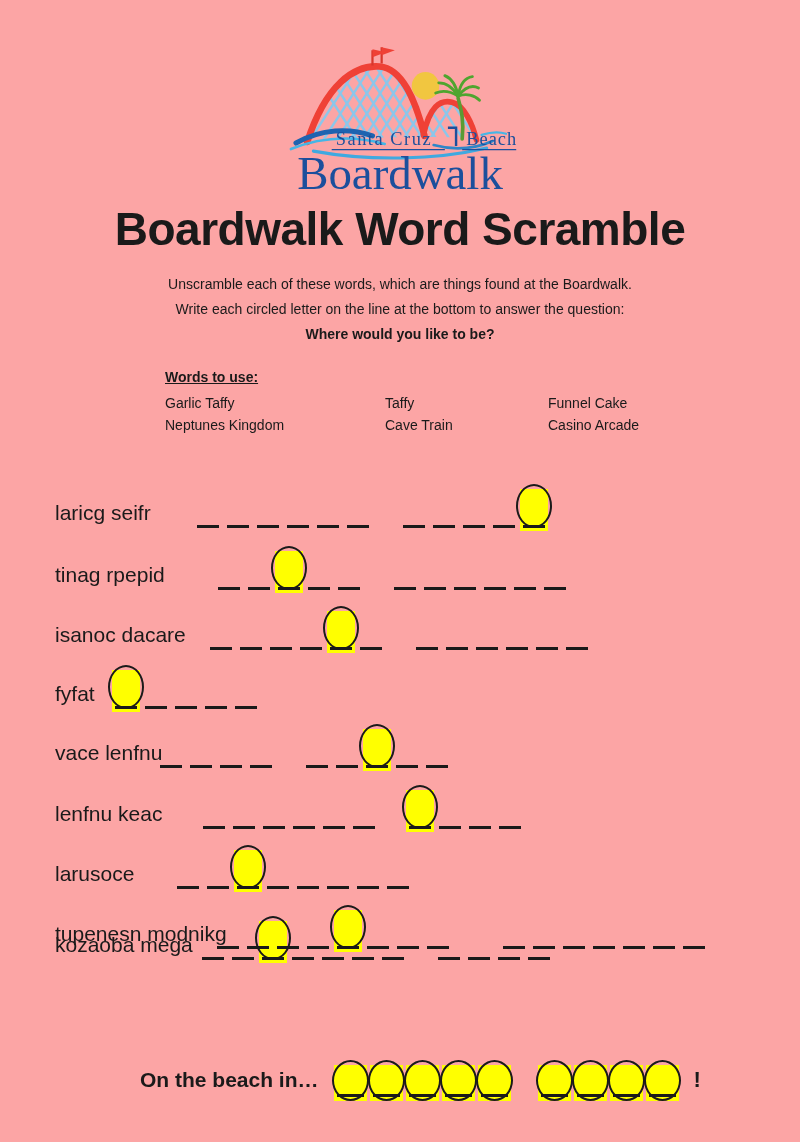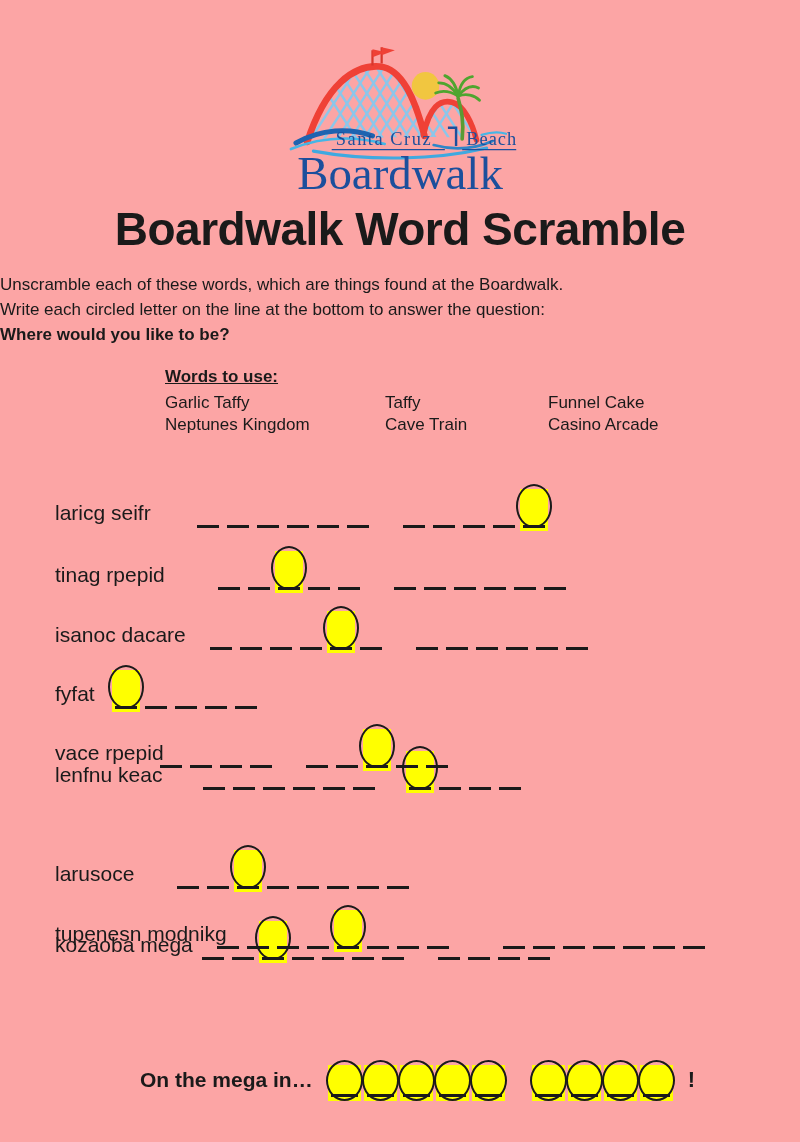--- a/index.html
+++ b/index.html
@@ -13,36 +13,36 @@
   }
   
   .logo{position:absolute;top:40px;left:50%;transform:translateX(-50%);}
   
   .title{
     position:absolute;top:202px;left:0;width:100%;
     text-align:center;font-size:46px;font-weight:bold;letter-spacing:-.5px;
   }
   .instructions{
     position:absolute;top:272px;left:0;width:100%;
-    font-size:17px;line-height:25px;
+    text-align:center;font-size:14px;line-height:25px;
   }
   .instructions .q{font-weight:bold;}
   
-  .wordbank{position:absolute;top:366px;left:165px;font-size:17px;line-height:22.5px;}
+  .wordbank{position:absolute;top:366px;left:165px;font-size:14px;line-height:22.5px;}
   .wb-header{font-weight:bold;text-decoration:underline;margin-bottom:3px;}
   .wb-grid{display:grid;grid-template-columns:220px 163px 190px;}
   
   .puzzle-list{position:absolute;inset:0;border-radius:32px;}
   .puzzle-row{position:absolute;left:55px;right:0;height:42px;}
   .puzzle-row:nth-of-type(1){top:486px;}
   .puzzle-row:nth-of-type(2){top:548px;}
   .puzzle-row:nth-of-type(3){top:608px;}
   .puzzle-row:nth-of-type(4){top:667px;}
   .puzzle-row:nth-of-type(5){top:726px;}
-  .puzzle-row:nth-of-type(6){top:748px;}
+  .puzzle-row:nth-of-type(6){top:787px;}
   .puzzle-row:nth-of-type(7){top:847px;}
   .puzzle-row:nth-of-type(8){top:907px;}
   .puzzle-row:nth-of-type(9){top:918px;}
   .scrambled{position:absolute;left:0;bottom:3px;font-size:21px;white-space:nowrap;}
   .blanks{position:absolute;bottom:0;display:flex;}
   .puzzle-row:nth-of-type(1) .blanks{left:142px;}
   .puzzle-row:nth-of-type(2) .blanks{left:163px;}
   .puzzle-row:nth-of-type(3) .blanks{left:155px;}
   .puzzle-row:nth-of-type(4) .blanks{left:60px;}
   .puzzle-row:nth-of-type(5) .blanks{left:105px;}
@@ -233,21 +233,21 @@
               <span class="ring"></span>
             </span>
             <span class="blank"></span>
             <span class="blank"></span>
             <span class="blank"></span>
             <span class="blank"></span>
           </span>
         </div>
       </div>
       <div class="puzzle-row">
-        <span class="scrambled">vace rpepid</span>
+        <span class="scrambled">vace lenfnu</span>
         <div class="blanks">
           <span class="group">
             <span class="blank"></span>
             <span class="blank"></span>
             <span class="blank"></span>
             <span class="blank"></span>
           </span>
           <span class="group">
             <span class="blank"></span>
             <span class="blank"></span>
@@ -346,21 +346,21 @@
             <span class="blank"></span>
             <span class="blank"></span>
             <span class="blank"></span>
             <span class="blank"></span>
           </span>
         </div>
       </div>
     </div>
 
   <div class="answer">
-    <span class="answer-prefix">On the mega in…</span>
+    <span class="answer-prefix">On the beach in…</span>
     <span class="answer-circles">
         <span class="ans-circle">
           <span class="ans-hl"></span>
           <span class="ans-ring"></span>
           <span class="ans-line"></span>
         </span>
         <span class="ans-circle">
           <span class="ans-hl"></span>
           <span class="ans-ring"></span>
           <span class="ans-line"></span>

